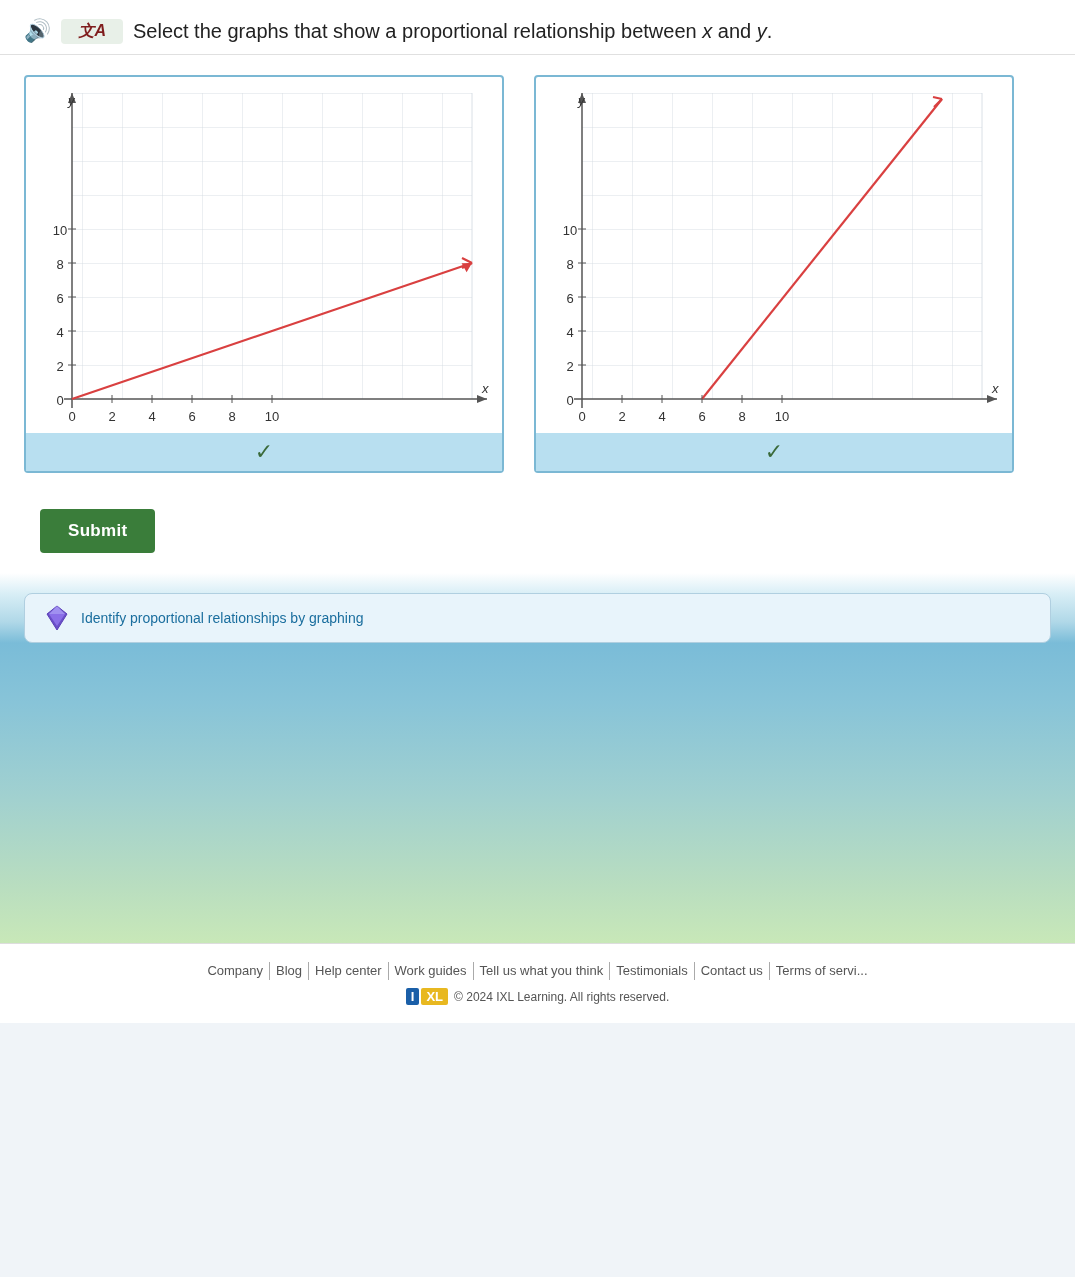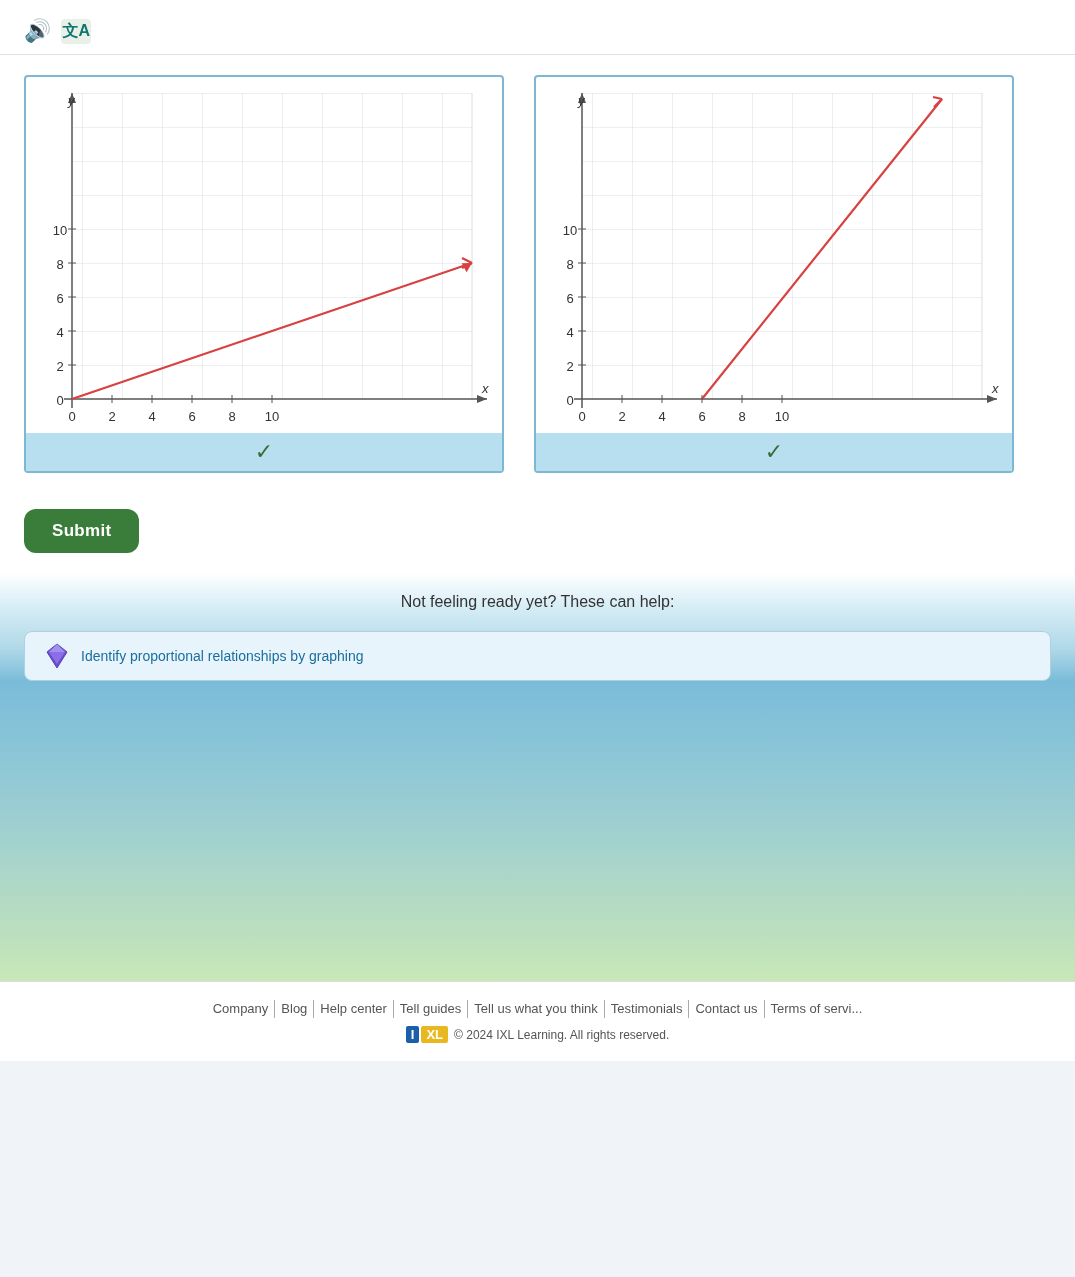--- a/index.html
+++ b/index.html
@@ -60,26 +60,27 @@
 
     .submit-area {
       background: #fff;
       padding: 16px 24px 20px 24px;
     }
 
     .submit-btn {
       background: #3a7d3a;
       color: #fff;
       border: none;
-      border-radius: 12px;
+      border-radius: 4px;
       padding: 12px 28px;
       font-size: 17px;
       font-weight: bold;
       cursor: pointer;
       letter-spacing: 0.3px;
+      margin-left: 16px;
     }
 
     .work-it-out {
       background: linear-gradient(180deg, #fff 0%, #d8eef6 30%, #b0d8e8 70%, #7abcd8 100%);
       padding: 20px 24px 0 24px;
       text-align: center;
     }
 
     .work-it-out h3 {
       font-size: 20px;
@@ -196,21 +197,24 @@
     .question-text {
       font-size: 20px;
       color: #222;
     }
   </style>
 </head>
 <body>
 
 <div class="top-question">
   <span title="Audio" style="font-size:22px; cursor:pointer;">🔊</span>
-  <span title="Translate" style="font-size:20px; cursor:pointer; background:#e8f0e8; border-radius:4px; padding:2px 1px; font-size:16px; font-weight:bold; color:#0f766e;">文A</span>
+  <span title="Translate" style="font-size:20px; cursor:pointer; background:#e8f0e8; border-radius:4px; padding:2px 17px; font-size:16px; font-weight:bold; color:#7f1d1d;font-style:italic;">文A</span>
+  <span class="question-text">
+    Select the graphs that show a proportional relationship between <em>x</em> and <em>y</em>.
+  </span>
 </div>
 
 <div class="graphs-area">
 
   <div class="graph-card">
     <div class="graph-container">
       <svg class="graph-svg" width="448" height="340" viewBox="0 0 448 340">
 
         <defs>
           <pattern id="grid1" width="40" height="34" patternUnits="userSpaceOnUse">
@@ -328,21 +332,20 @@
     </div>
   </div>
 
 </div>
 
 <div class="submit-area">
   <button class="submit-btn">Submit</button>
 </div>
 
 <div class="work-it-out">
-  <p>Not feeling ready yet? These can help:</p>
 
   <div class="help-links">
 
     <a class="help-link-item" href="#">
 
       <svg class="diamond-icon" viewBox="0 0 28 28" fill="none">
         <polygon points="14,2 24,10 14,26 4,10" fill="#6a4fc8" stroke="#5a3fb8" stroke-width="1"></polygon>
         <polygon points="14,5 22,10 14,22 6,10" fill="#8a6fe8" stroke="none"></polygon>
         <polygon points="14,2 22,10 14,10 6,10" fill="#a090f0" stroke="none"></polygon>
       </svg>
@@ -353,21 +356,21 @@
 </div>
 
 <div class="spacer-area">
 </div>
 
 <div class="footer-area">
   <div class="footer-links">
     <span class="footer-link">Company</span>
     <span class="footer-link">Blog</span>
     <span class="footer-link">Help center</span>
-    <span class="footer-link">Tell guides</span>
+    <span class="footer-link">Work guides</span>
     <span class="footer-link">Tell us what you think</span>
     <span class="footer-link">Testimonials</span>
     <span class="footer-link">Contact us</span>
     <span class="footer-link">Terms of servi...</span>
   </div>
   <div class="footer-brand">
     <span class="ixl-logo">
       <span class="i-letter">I</span>
         <span class="xl-letter">XL</span>
     </span>

